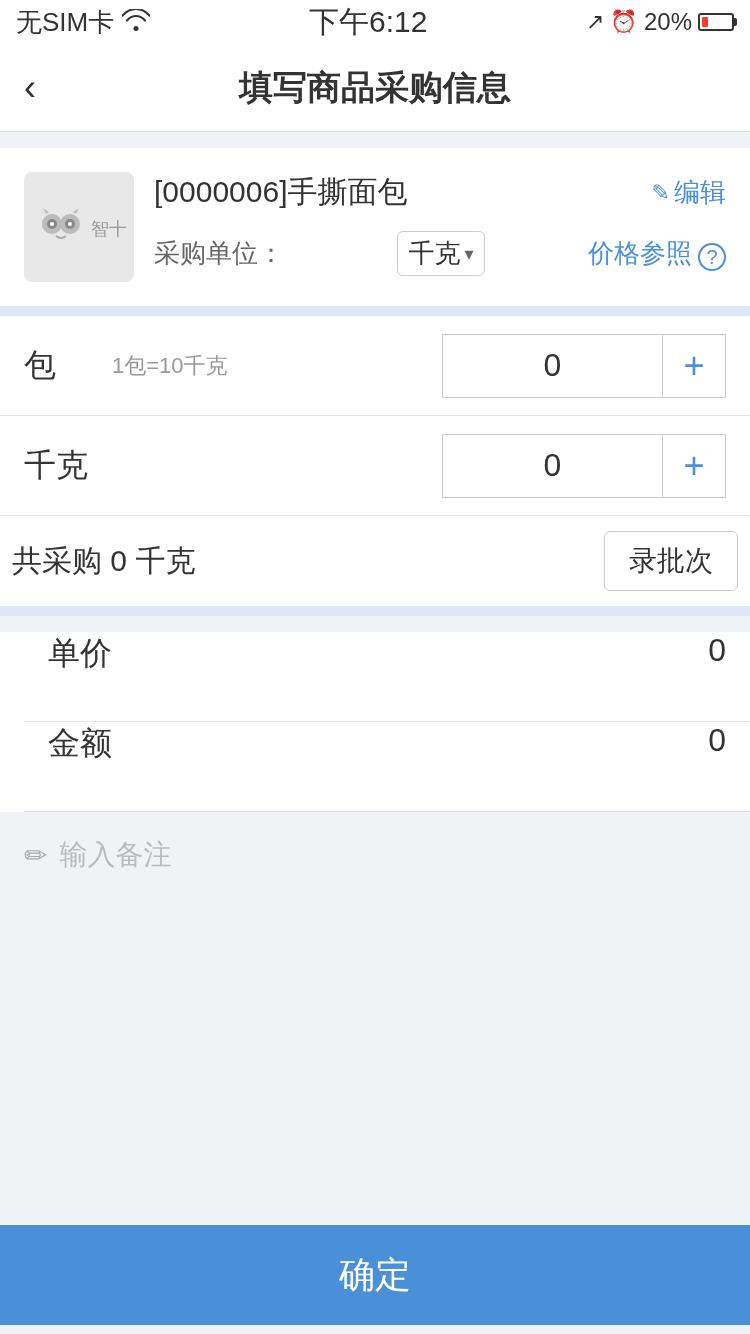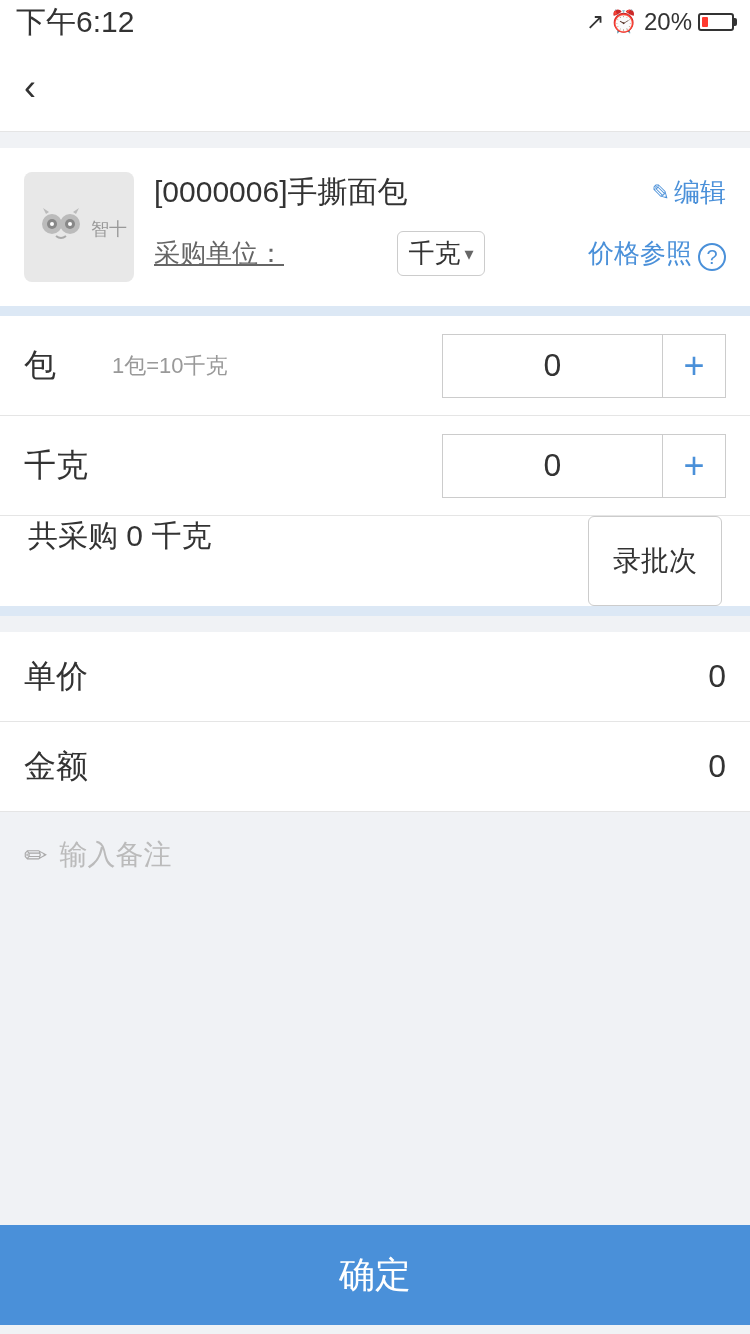--- a/index.html
+++ b/index.html
@@ -146,21 +146,20 @@
     }
     .product-unit-row {
       display: flex;
       align-items: center;
       justify-content: space-between;
     }
     .unit-label {
       font-size: 26px;
       color: #666;
       margin-right: 10px;
-      text-decoration: underline;
     }
     .unit-select {
       display: inline-flex;
       align-items: center;
       border: 1px solid #ccc;
       border-radius: 6px;
       padding: 4px 10px;
       font-size: 26px;
       color: #333;
       gap: 4px;
@@ -241,22 +240,23 @@
       justify-content: center;
       font-size: 36px;
       color: #4a90d9;
       cursor: pointer;
     }
 
     
     .summary-row {
       background: #fff;
       display: flex;
+      align-items: center;
       justify-content: space-between;
-      padding: 0 28px;
+      padding: 0 12px;
       height: 90px;
     }
     .summary-text {
       font-size: 30px;
       color: #333;
     }
     .batch-btn {
       border: 1px solid #ccc;
       border-radius: 6px;
       padding: 10px 24px;
@@ -266,25 +266,26 @@
       cursor: pointer;
     }
 
     
     .price-section {
       background: #fff;
       margin-top: 16px;
     }
     .price-row {
       display: flex;
-      align-items: center;
+      align-items: flex-start;
       justify-content: space-between;
       padding: 0 24px;
       height: 90px;
       border-bottom: 1px solid #e5e5e5;
+      margin-left: 24px;
     }
     .price-row-label {
       font-size: 32px;
       color: #333;
     }
     .price-row-value {
       font-size: 32px;
       color: #333;
     }
 
@@ -329,35 +330,46 @@
     .confirm-label {
       font-size: 36px;
       color: #fff;
       font-weight: 500;
     }
   </style>
 </head>
 <body>
 
 <div class="status-bar">
+  <div class="status-left">
+    <span>无SIM卡</span>
+    <span>
+      <svg width="28" height="22" viewBox="0 0 28 22" fill="none">
+        <path d="M14 17a2.5 2.5 0 1 1 0 5 2.5 2.5 0 0 1 0-5z" fill="#333"></path>
+        <path d="M5 11.5C7.5 8.5 10.5 7 14 7s6.5 1.5 9 4.5" stroke="#333" stroke-width="2.2" fill="none" stroke-linecap="round"></path>
+        <path d="M0.5 6.5C4.5 2.2 9 0 14 0s9.5 2.2 13.5 6.5" stroke="#333" stroke-width="2.2" fill="none" stroke-linecap="round"></path>
+      </svg>
+    </span>
+  </div>
   <div class="status-center">下午6:12</div>
   <div class="status-right">
     <span style="font-size:22px;">↗</span>
     <span style="font-size:22px;">⏰</span>
     <span style="font-size:24px;">20%</span>
     <span class="battery-icon">
       <span class="battery-body">
         <span class="battery-fill"></span>
       </span>
     </span>
   </div>
 </div>
 
 <div class="nav-bar">
   <span class="nav-back">‹</span>
+  <span class="nav-title">填写商品采购信息</span>
 </div>
 
 <div class="main-content">
 
   <div class="product-card">
     <div class="product-image">
       <div class="product-image-inner">
         <svg width="60" height="50" viewBox="0 0 60 50" fill="none">
 
           <circle cx="21" cy="22" r="10" fill="#bbb"></circle>

